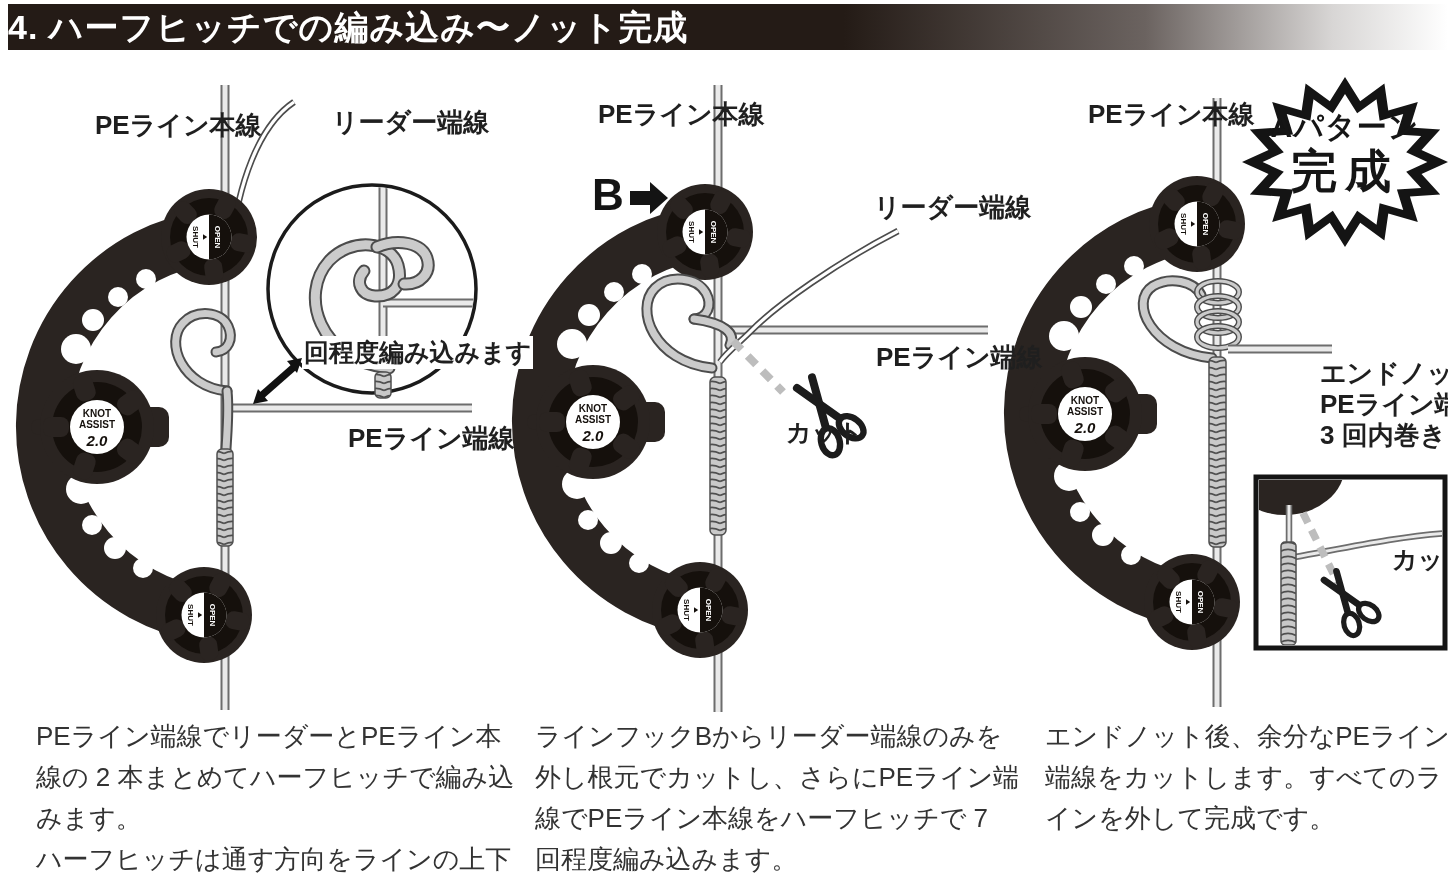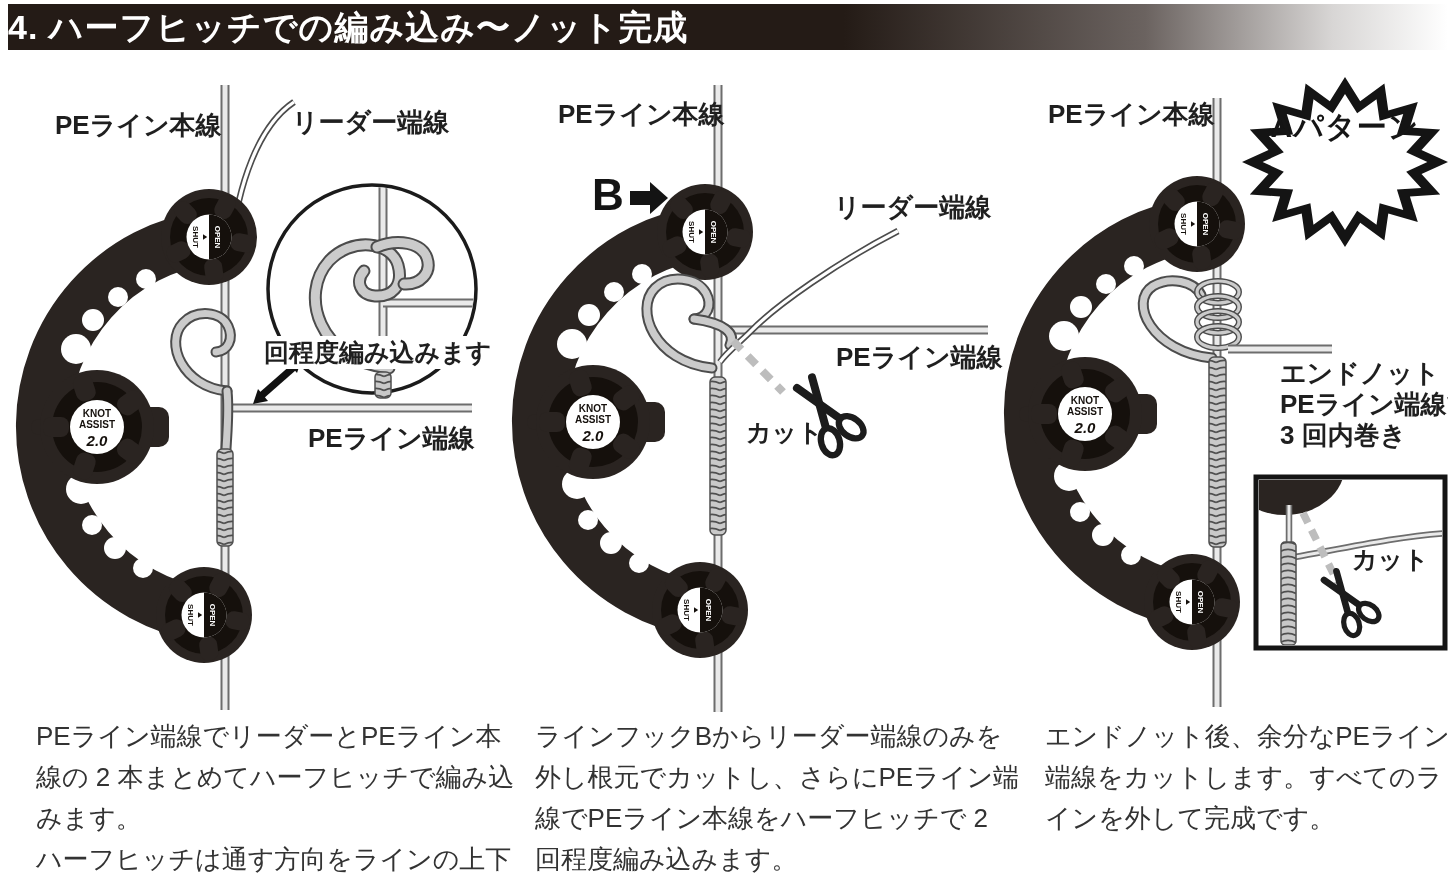--- a/index.html
+++ b/index.html
@@ -16,21 +16,21 @@
   .lo2{stroke:#6d6d6d;stroke-width:6.5;fill:none}
   .li2{stroke:#eaeaea;stroke-width:3;fill:none}
   .ldo{stroke:#4c4c4c;stroke-width:6.5;fill:none}
   .ldi{stroke:#ffffff;stroke-width:3.2;fill:none}
   .ro{stroke:#4c4c4c;stroke-width:11;fill:none;stroke-linecap:round}
   .ri{stroke:#cbcbcb;stroke-width:7;fill:none;stroke-linecap:round}
   .ro2{stroke:#4c4c4c;stroke-width:13;fill:none;stroke-linecap:round}
   .ri2{stroke:#cbcbcb;stroke-width:9;fill:none;stroke-linecap:round}
   .co{stroke:#4c4c4c;stroke-width:6;fill:none}
   .ci{stroke:#cbcbcb;stroke-width:3.2;fill:none}
-  .lbl{position:absolute;color:#1f1f1f;font-weight:600;font-size:26px;white-space:pre;}
+  .lbl{position:absolute;color:#1f1f1f;font-weight:600;font-size:26px;white-space:pre;margin-left:40px;}
   .cap{position:absolute;color:#333;font-size:26px;line-height:41px;font-weight:400;white-space:pre;}
   .lbl-b{position:absolute;color:#141414;font-weight:800;font-size:44px;}
   .badge{position:absolute;left:1247px;top:112px;width:196px;text-align:center;
     color:#151515;font-weight:800;line-height:1;white-space:nowrap;}
   .badge-l1{display:block;font-size:30px;letter-spacing:1px;}
   .badge-l2{display:block;font-size:46px;margin-top:6px;letter-spacing:8px;}
 </style>
 </head>
 <body>
 
@@ -219,26 +219,27 @@
 ハーフヒッチは通す方向をラインの上下
 交互に繰り返し、10 回以上編み込みます。</div>
 
 <div class="lbl" style="left:558px;top:97px;">PEライン本線</div>
 <div class="lbl-b" style="left:592px;top:170px;">B</div>
 <div class="lbl" style="left:834px;top:190px;">リーダー端線</div>
 <div class="lbl" style="left:836px;top:340px;">PEライン端線</div>
 <div class="lbl" style="left:746px;top:416px;font-size:25px;">カット</div>
 <div class="cap" style="left:535px;top:716px;">ラインフックBからリーダー端線のみを
 外し根元でカットし、さらにPEライン端
-線でPEライン本線をハーフヒッチで 2
+線でPEライン本線をハーフヒッチで 7
 回程度編み込みます。</div>
 
 <div class="lbl" style="left:1048px;top:97px;">PEライン本線</div>
 <div class="badge">
   <span class="badge-l1">Aパターン</span>
+  <span class="badge-l2">完成</span>
 </div>
 <div class="lbl" style="left:1280px;top:358px;line-height:31px;">エンドノット
 PEライン端線で
 3 回内巻き</div>
 <div class="lbl" style="left:1352px;top:543px;font-size:25px;">カット</div>
 <div class="cap" style="left:1045px;top:716px;">エンドノット後、余分なPEライン
 端線をカットします。すべてのラ
 インを外して完成です。</div>
 
 </body></html>

